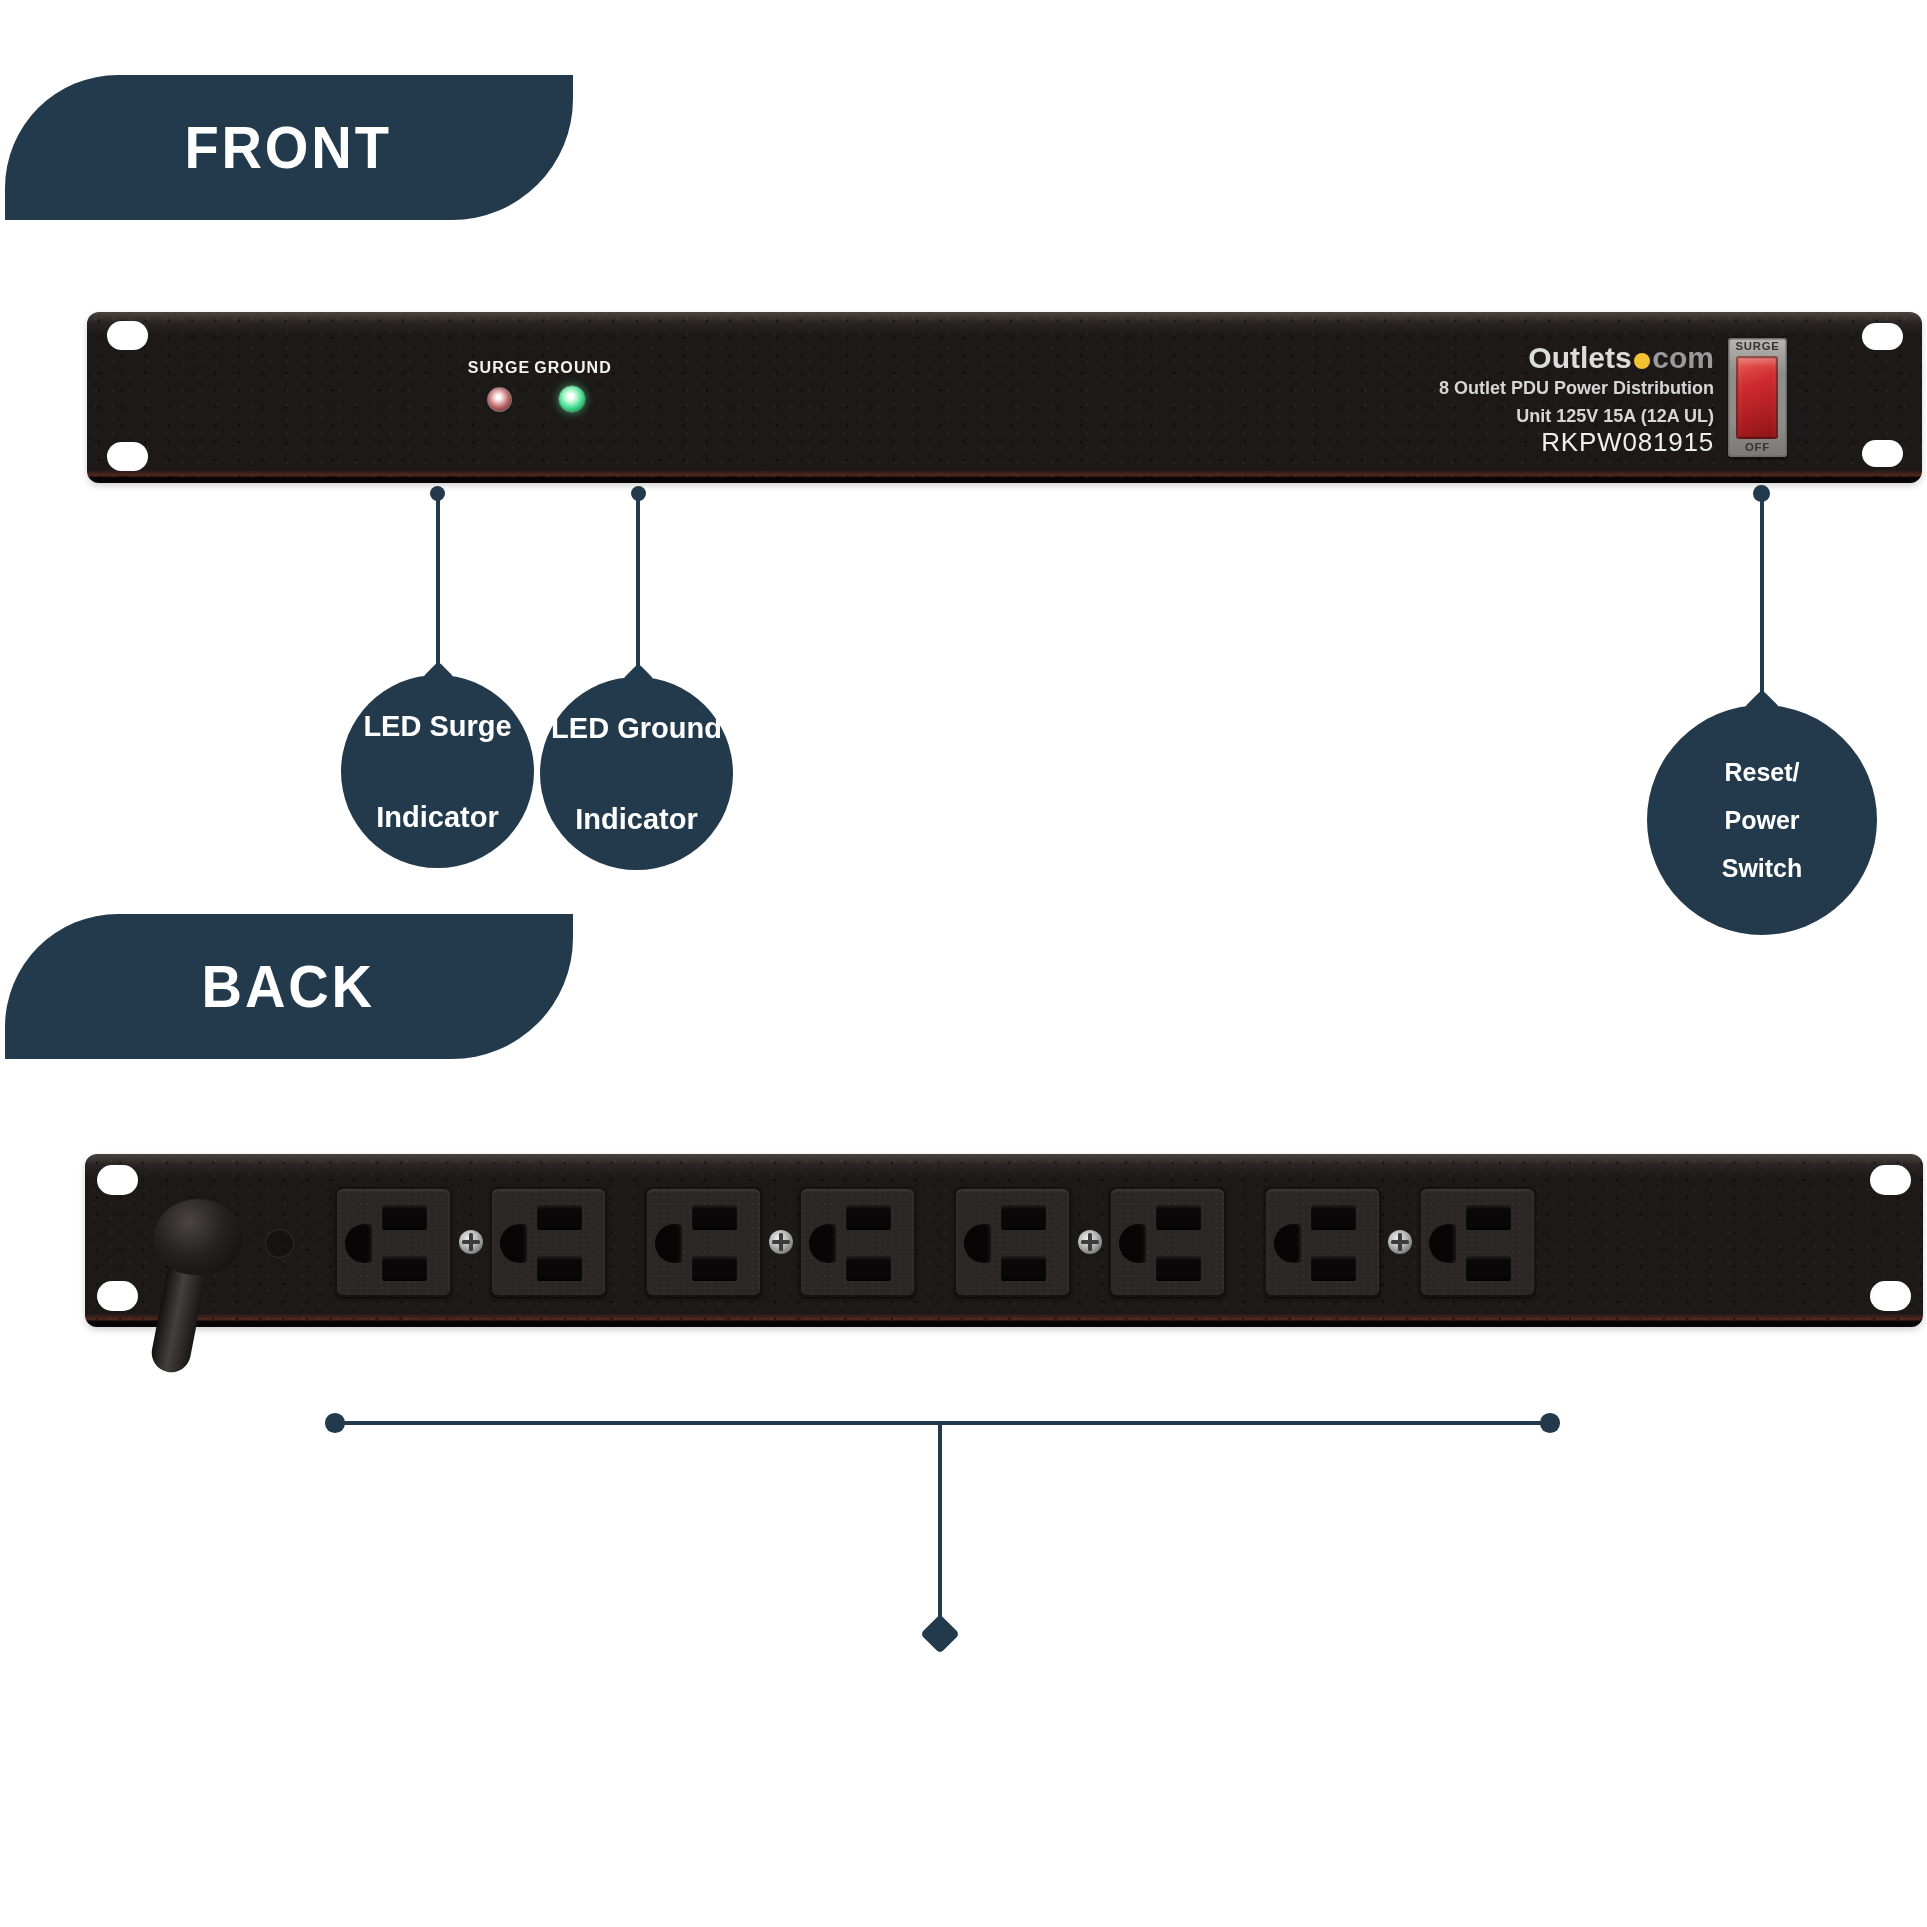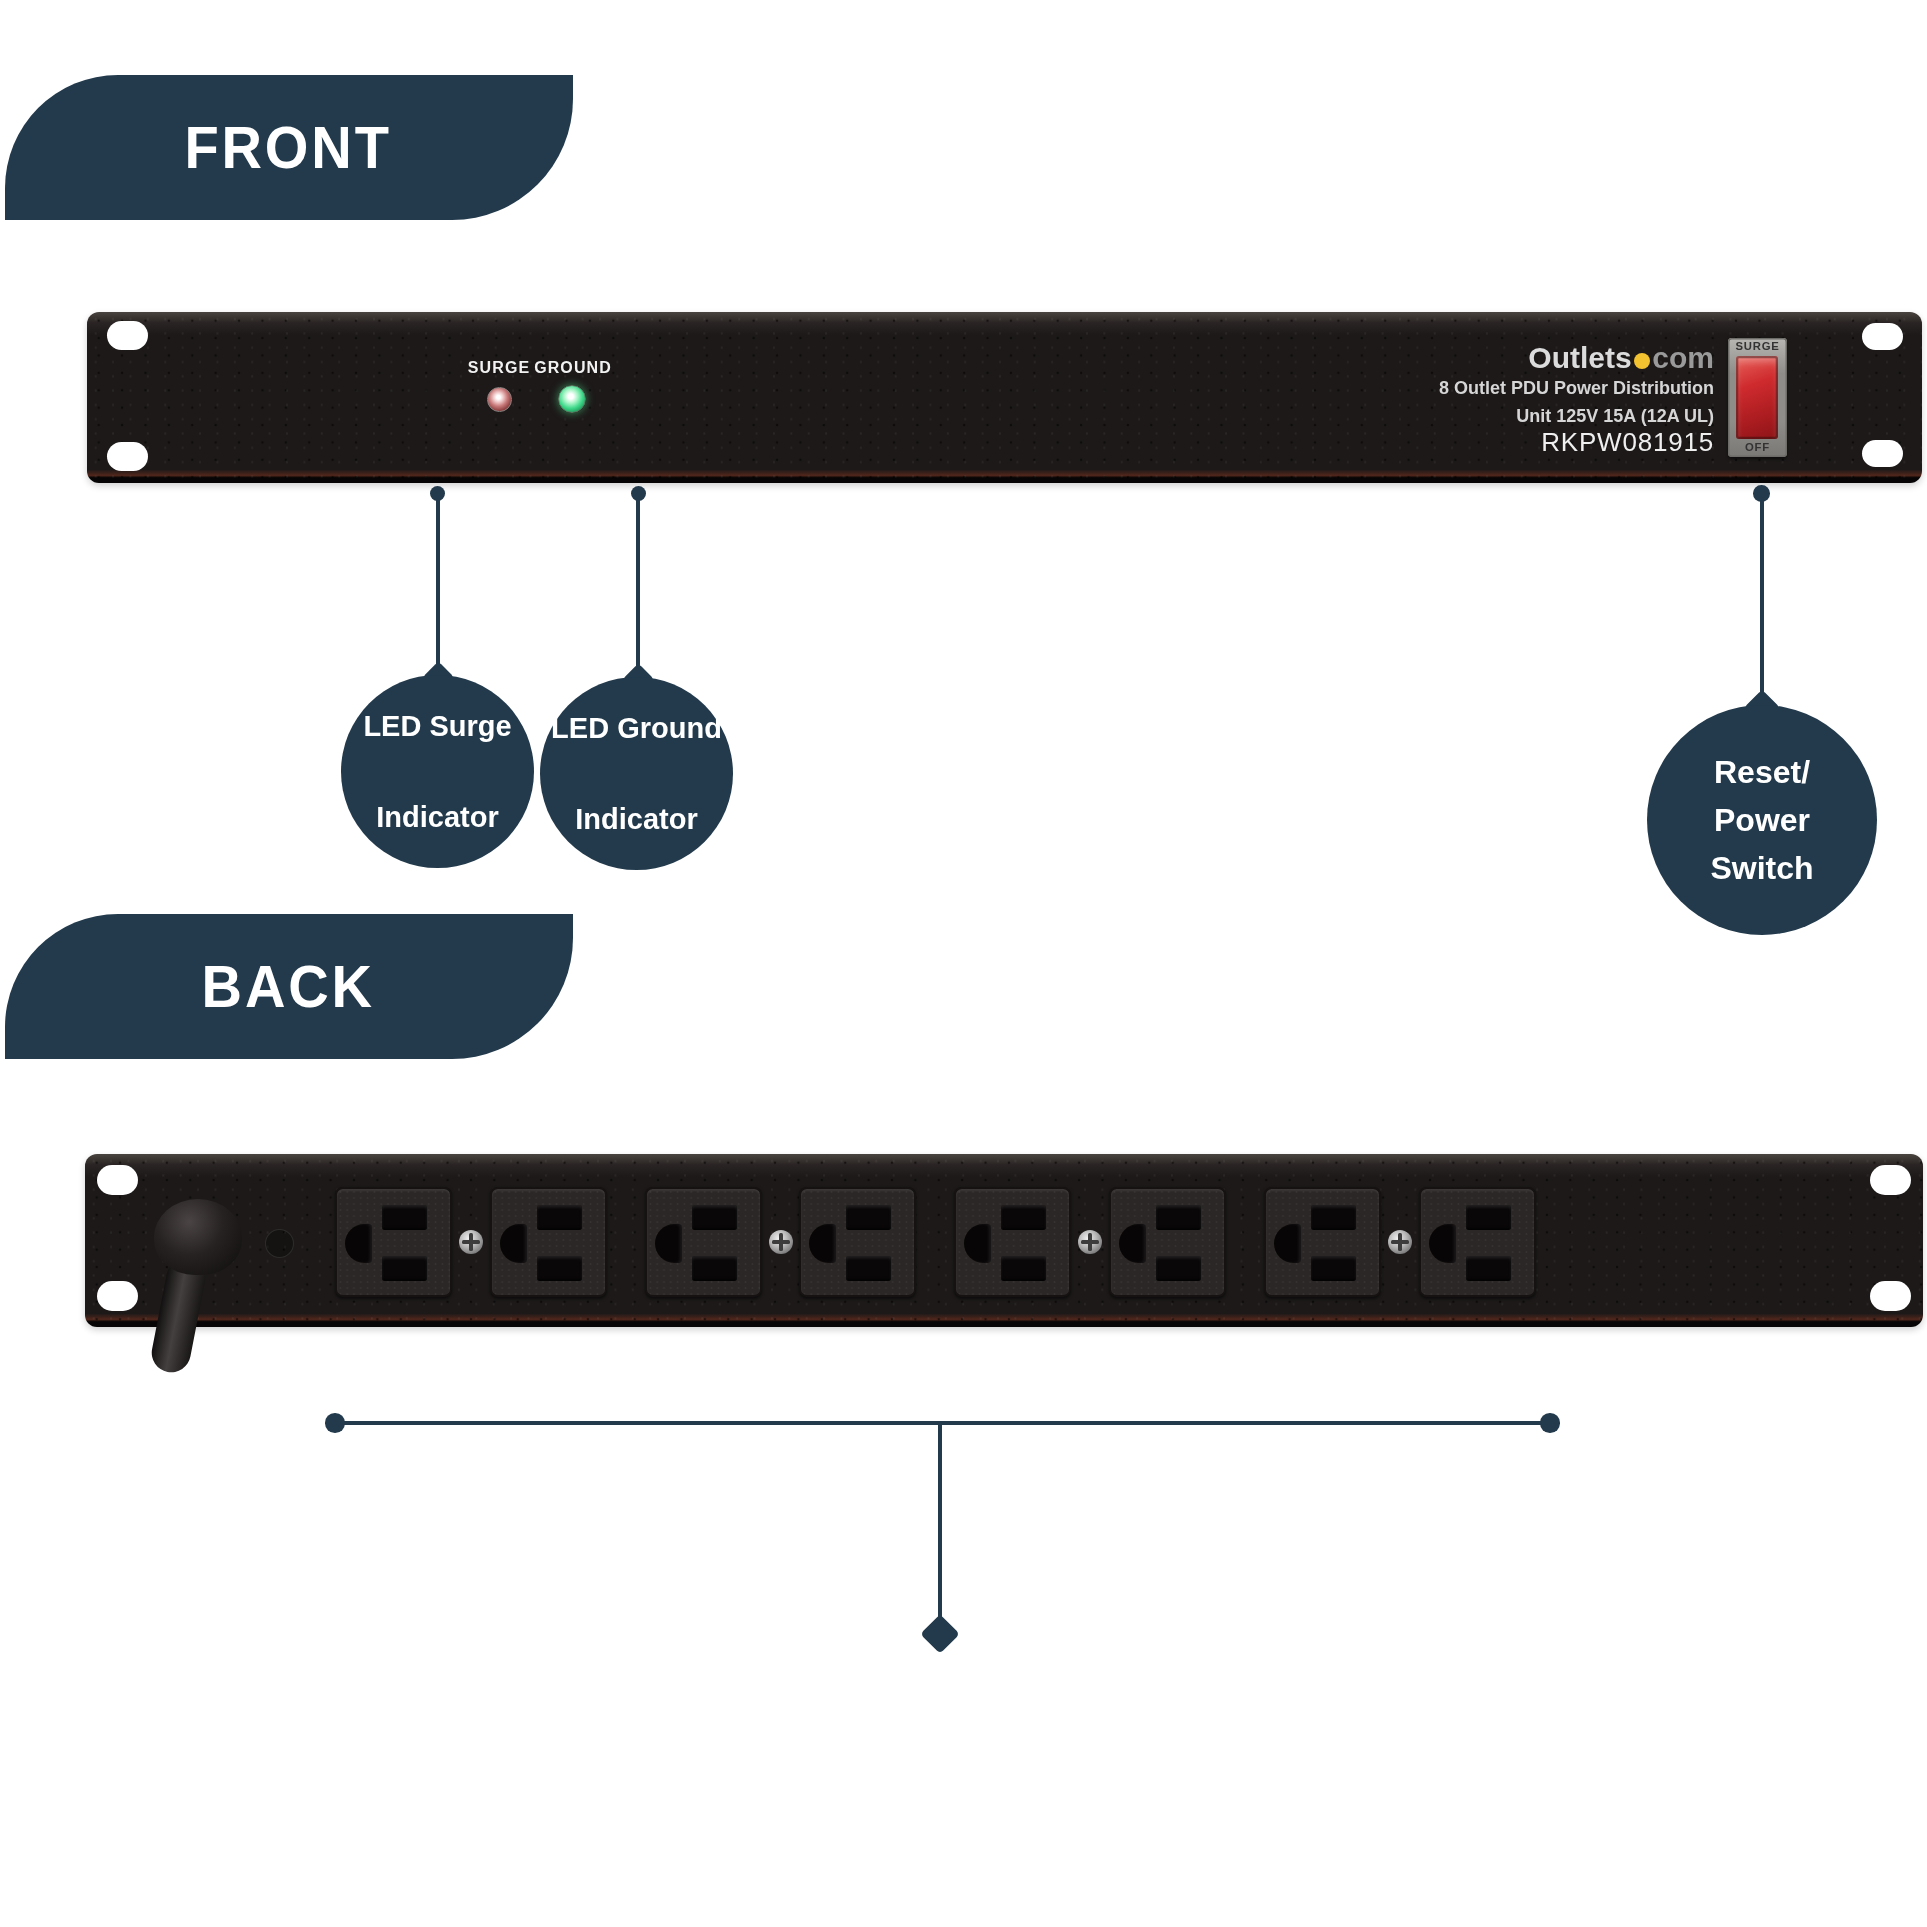--- a/index.html
+++ b/index.html
@@ -73,21 +73,21 @@
   
   .callout-line{position:absolute;width:3.8px;background:#223a4c;}
   .callout-dot{position:absolute;border-radius:50%;background:#223a4c;}
   .drop{position:absolute;background:#223a4c;transform:rotate(45deg);border-radius:4.5px;}
   .callout-circle{
     position:absolute;border-radius:50%;background:#223a4c;
     display:flex;flex-direction:column;align-items:center;justify-content:center;
     text-align:center;color:#ffffff;font-weight:700;
   }
   .circle-small{width:193px;height:193px;font-size:29px;line-height:43px;gap:48px;}
-  .circle-large{width:230px;height:230px;font-size:32px;line-height:48px;}
+  .circle-large{width:230px;height:230px;font-size:25px;line-height:48px;}
   
   .cord-dome{
     position:absolute;left:69px;top:45px;width:88px;height:76px;
     border-radius:50% 50% 46% 46%;
     background:radial-gradient(circle at 40% 30%, #4a4544 0%, #262221 45%, #0d0b0b 100%);
   }
   .cord{
     position:absolute;left:74px;top:104px;width:39px;height:115px;border-radius:19.6px;
     background:linear-gradient(90deg, #121010 0%, #454040 45%, #191616 100%);
     transform:rotate(11deg);

